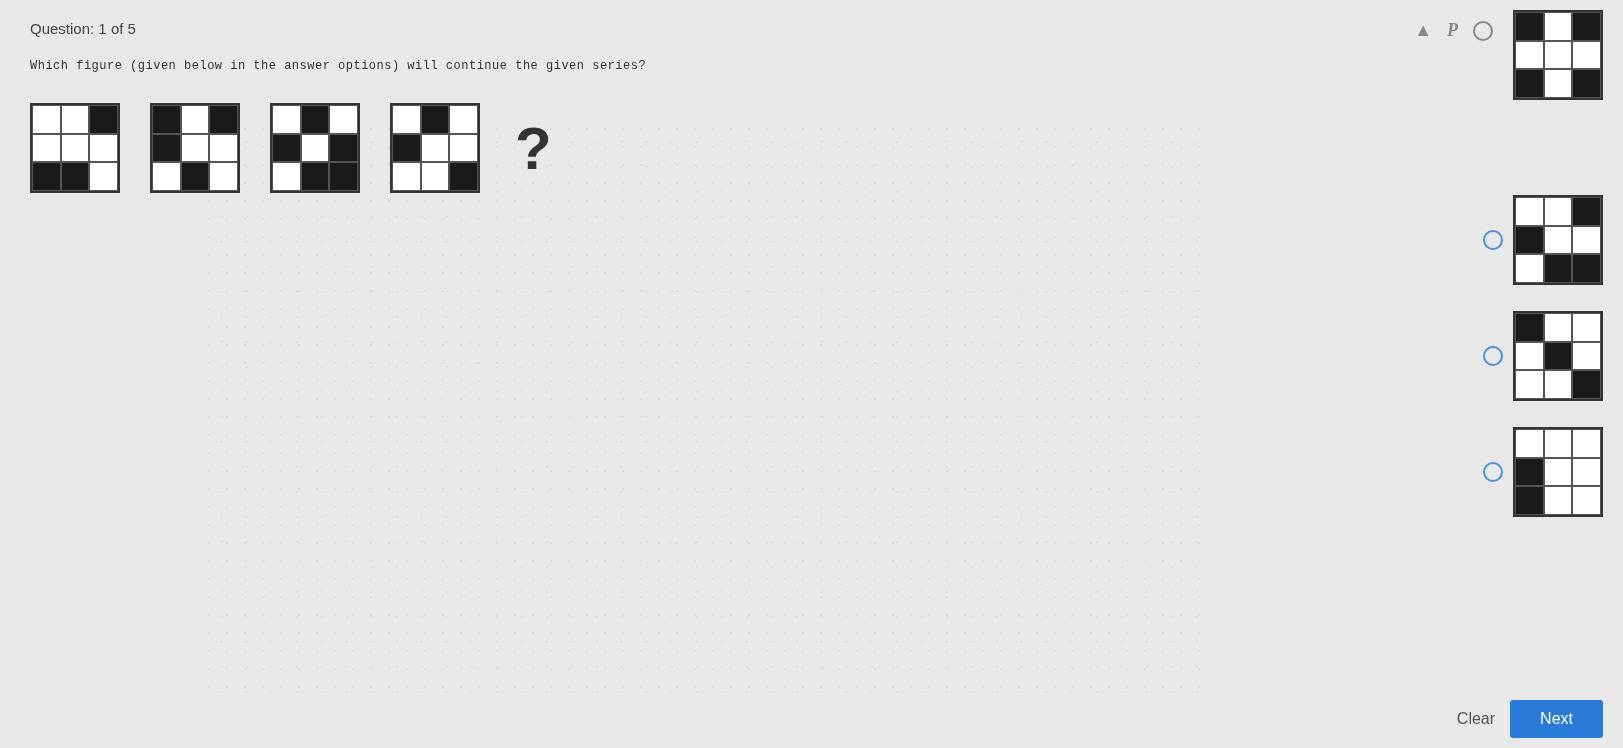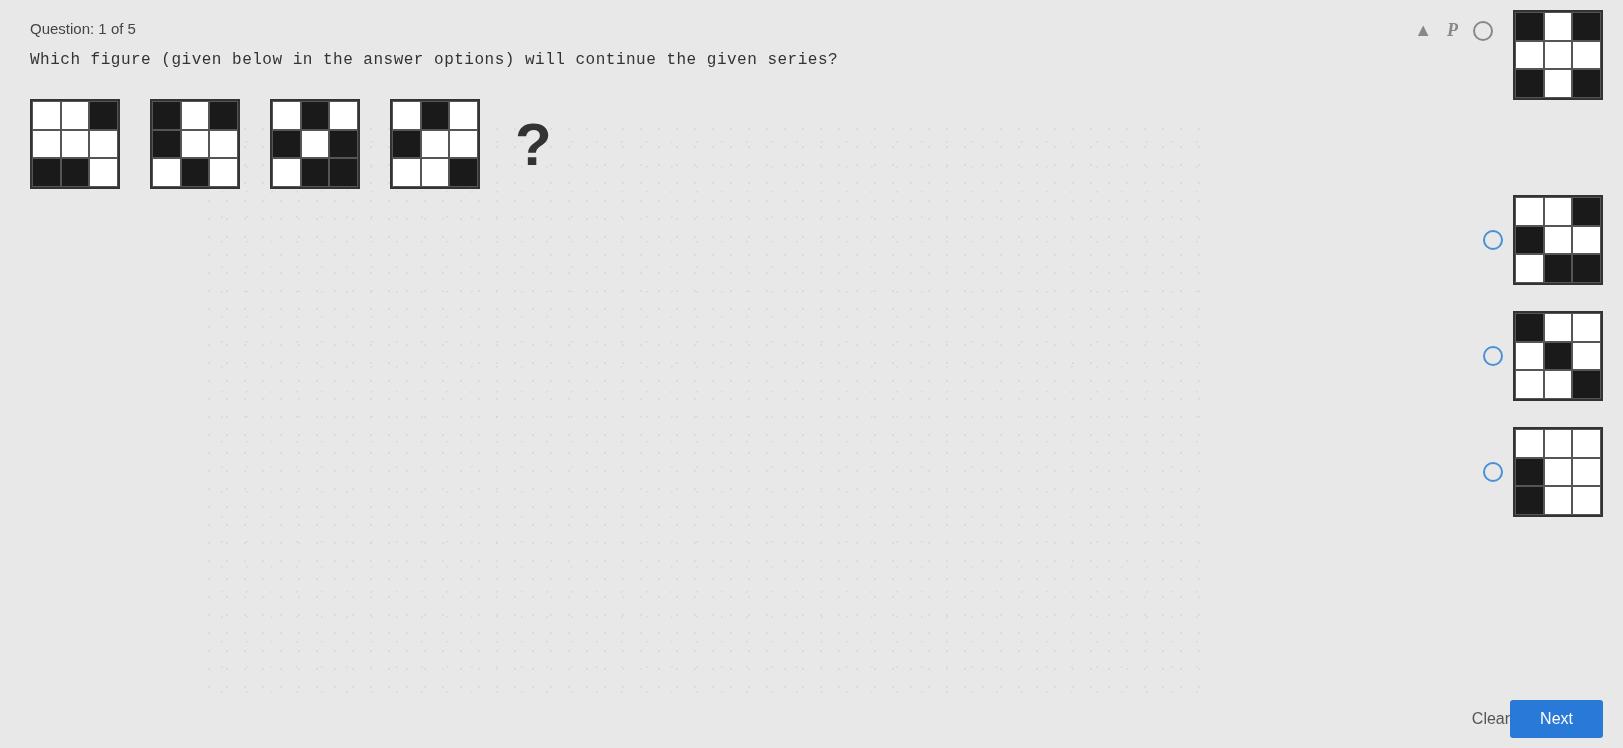--- a/index.html
+++ b/index.html
@@ -30,25 +30,25 @@
 
     .main-container {
       position: relative;
       z-index: 1;
       padding: 20px 30px;
     }
 
     .question-header {
       font-size: 15px;
       color: #444;
-      margin-bottom: 14px;
+      margin-bottom: 22px;
     }
 
     .question-text {
-      font-size: 16px;
+      font-size: 12px;
       color: #333;
       margin-bottom: 30px;
       font-family: 'Courier New', monospace;
       letter-spacing: 0.5px;
     }
 
     .series-row {
       display: flex;
       align-items: center;
       gap: 30px;
@@ -128,21 +128,21 @@
       border: 1px solid #555;
     }
 
     
     .bottom-bar {
       position: absolute;
       bottom: 10px;
       right: 20px;
       display: flex;
       align-items: center;
-      gap: 0;
+      gap: 15px;
     }
 
     .btn-clear {
       background: transparent;
       border: none;
       color: #555;
       font-size: 16px;
       cursor: pointer;
       font-family: Arial, sans-serif;
     }

